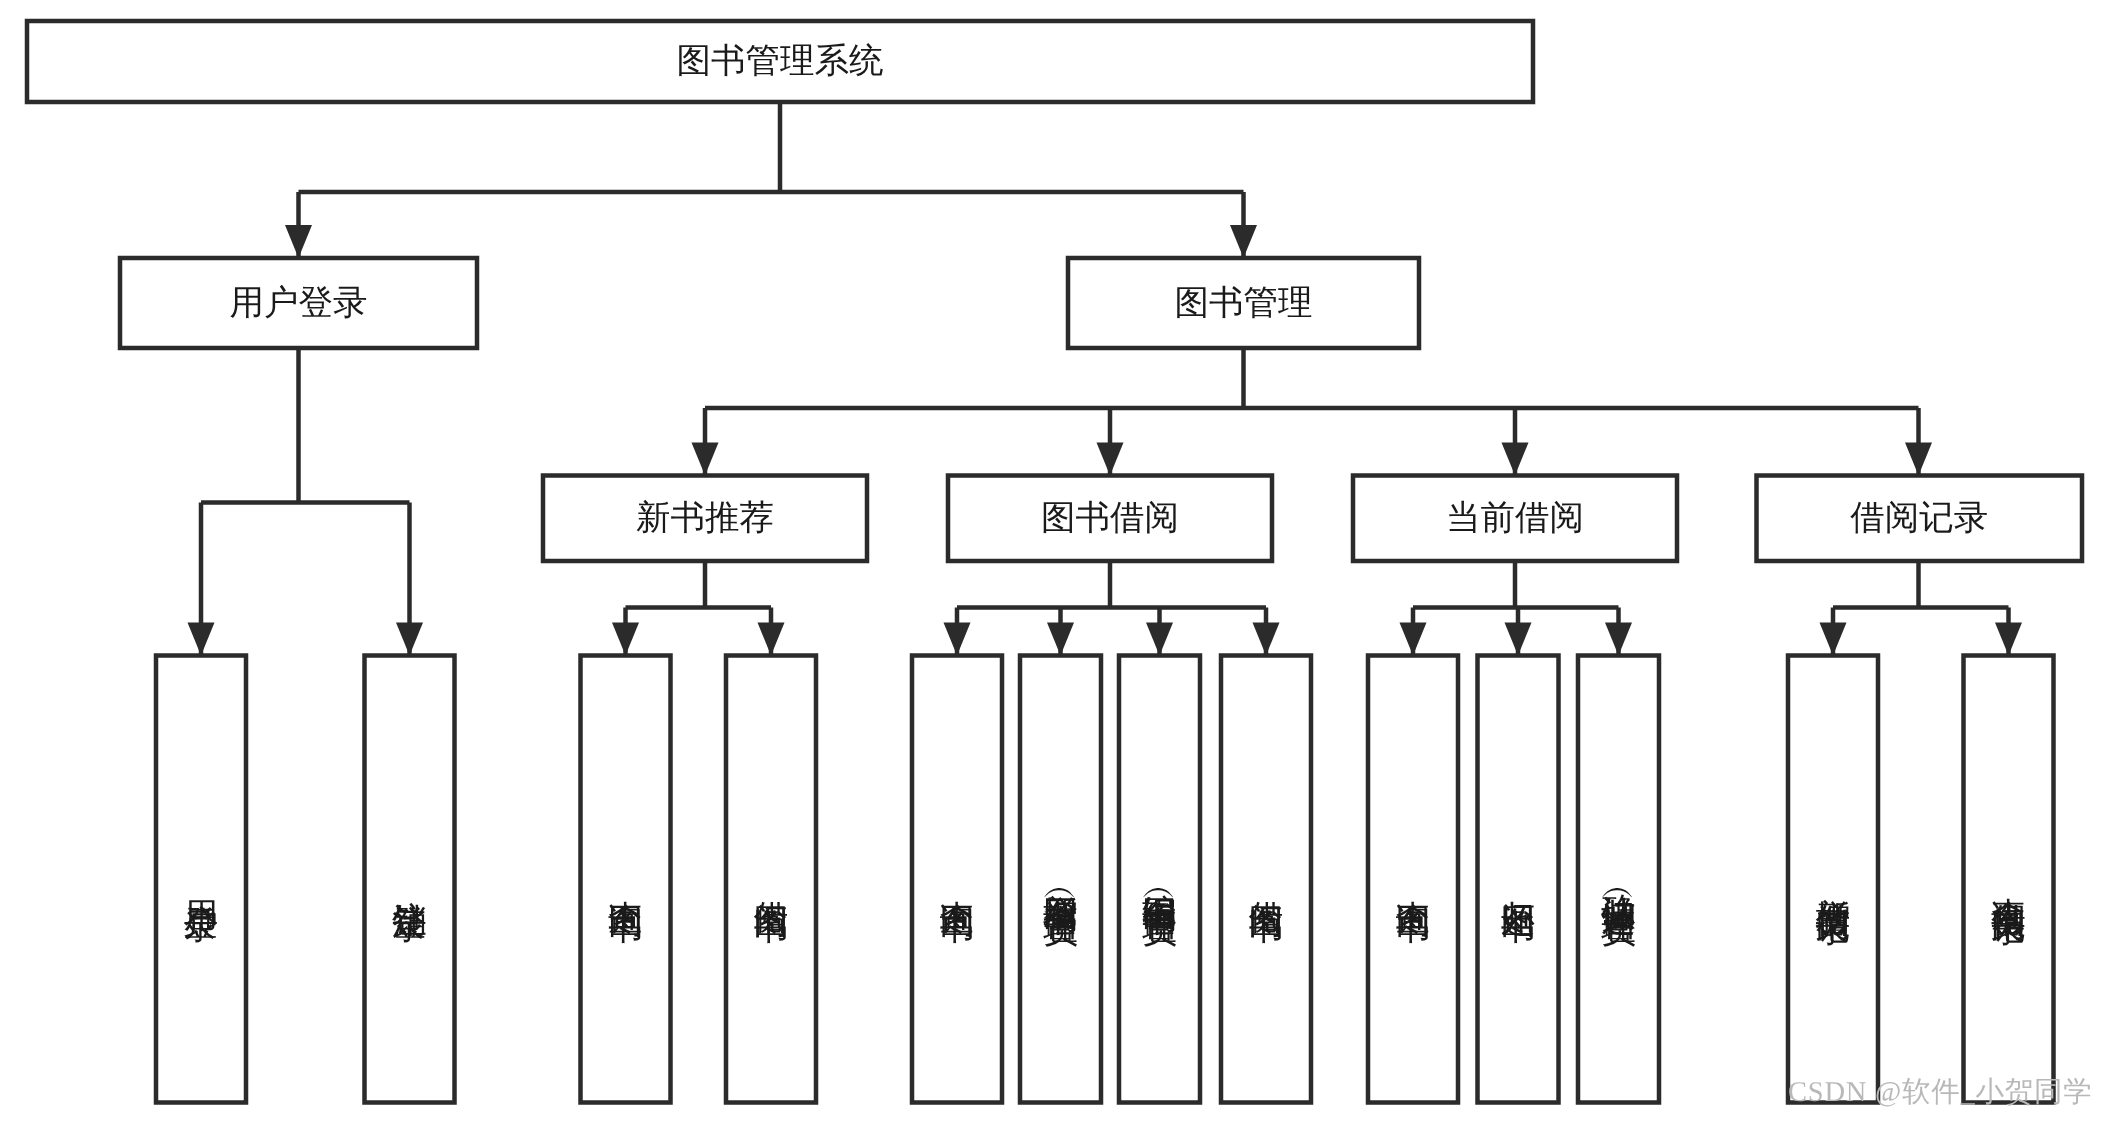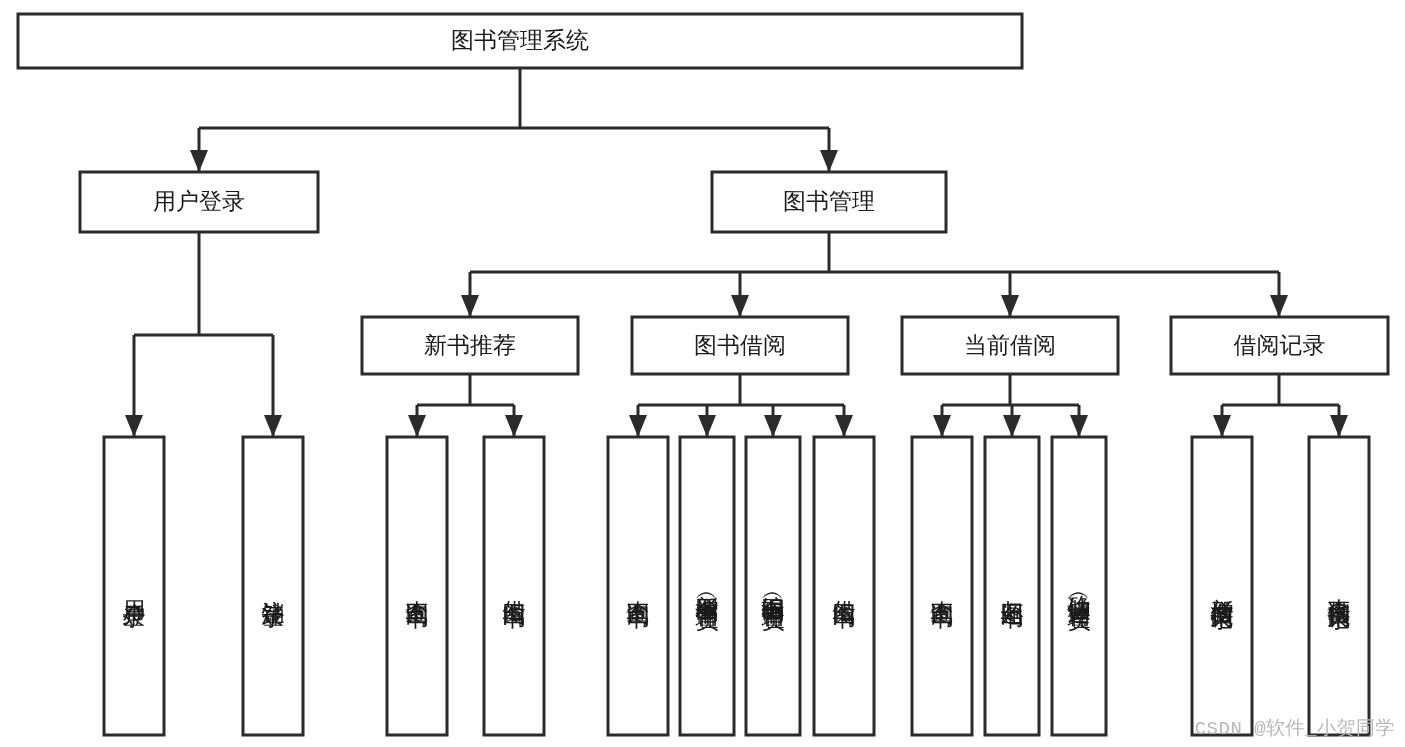--- a/index.html
+++ b/index.html
@@ -62,21 +62,21 @@
     display: flex;
     align-items: center;
     justify-content: center;
     white-space: nowrap;
     pointer-events: none;
   }
   .watermark {
     position: absolute;
     right: 10px;
     bottom: 6px;
-    font-family: Liberation Mono, monospace;
+    font-family: Liberation Serif, serif;
     font-size: 19px;
     color: #b8b8b8;
     white-space: nowrap;
     letter-spacing: 0.5px;
   }
 </style>
 </head>
 <body>
 
 <div id="diagram-root">

